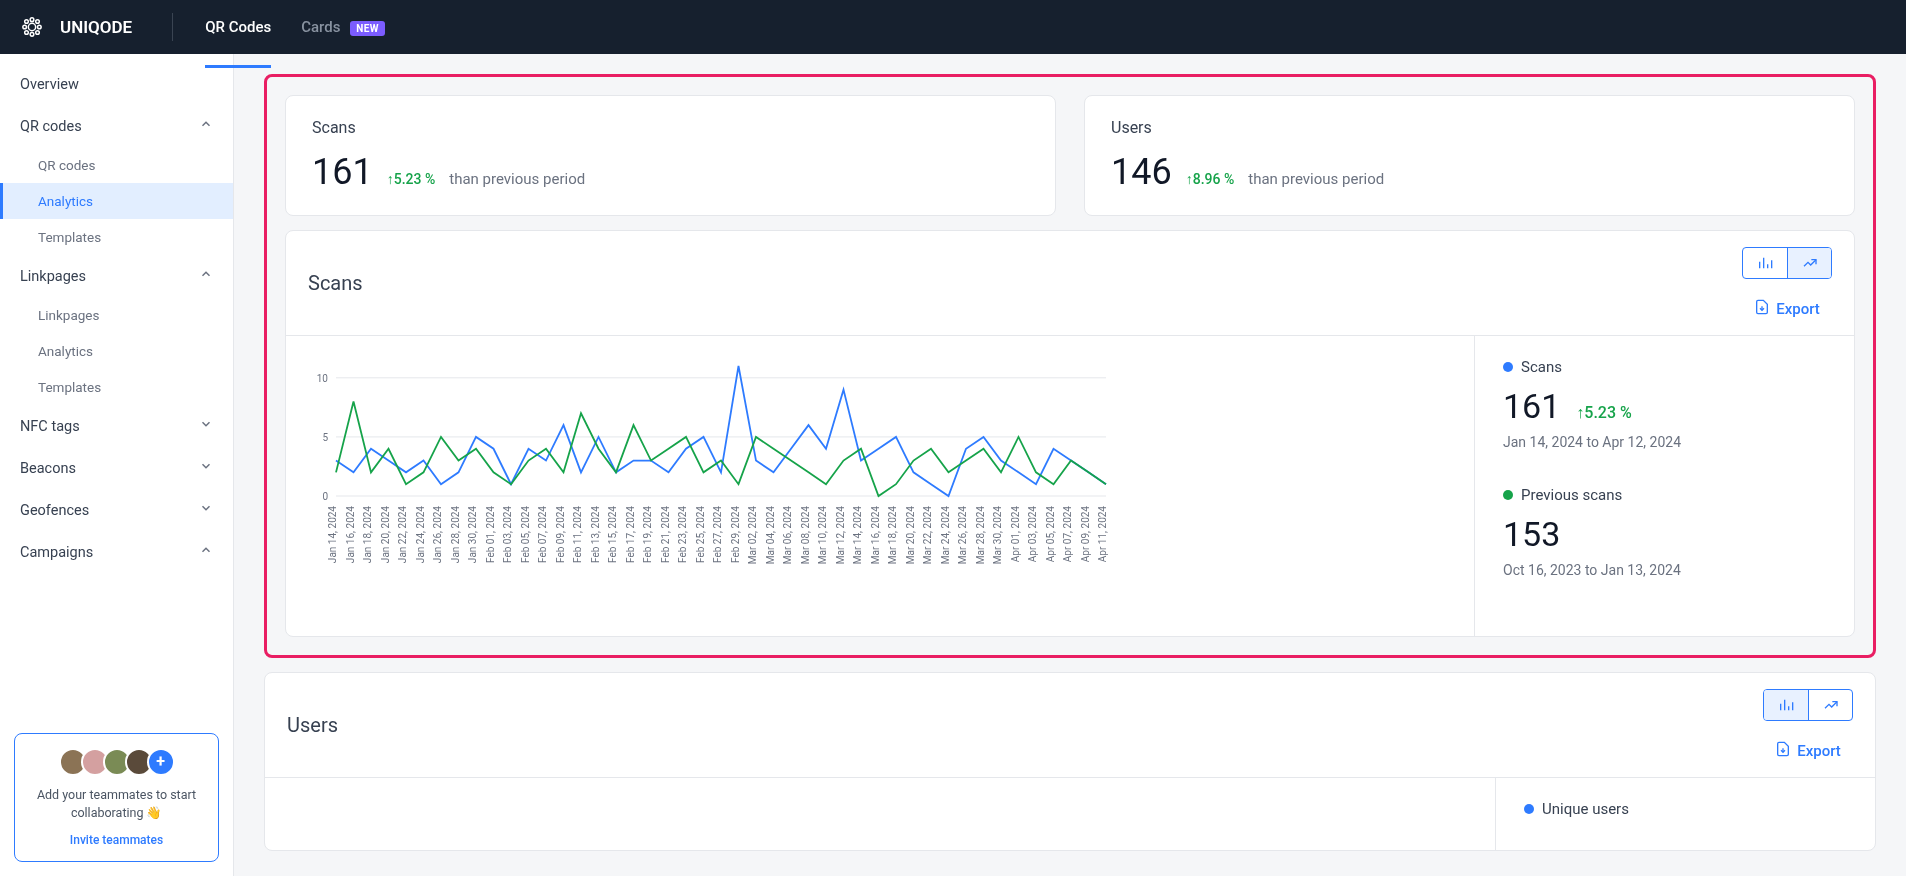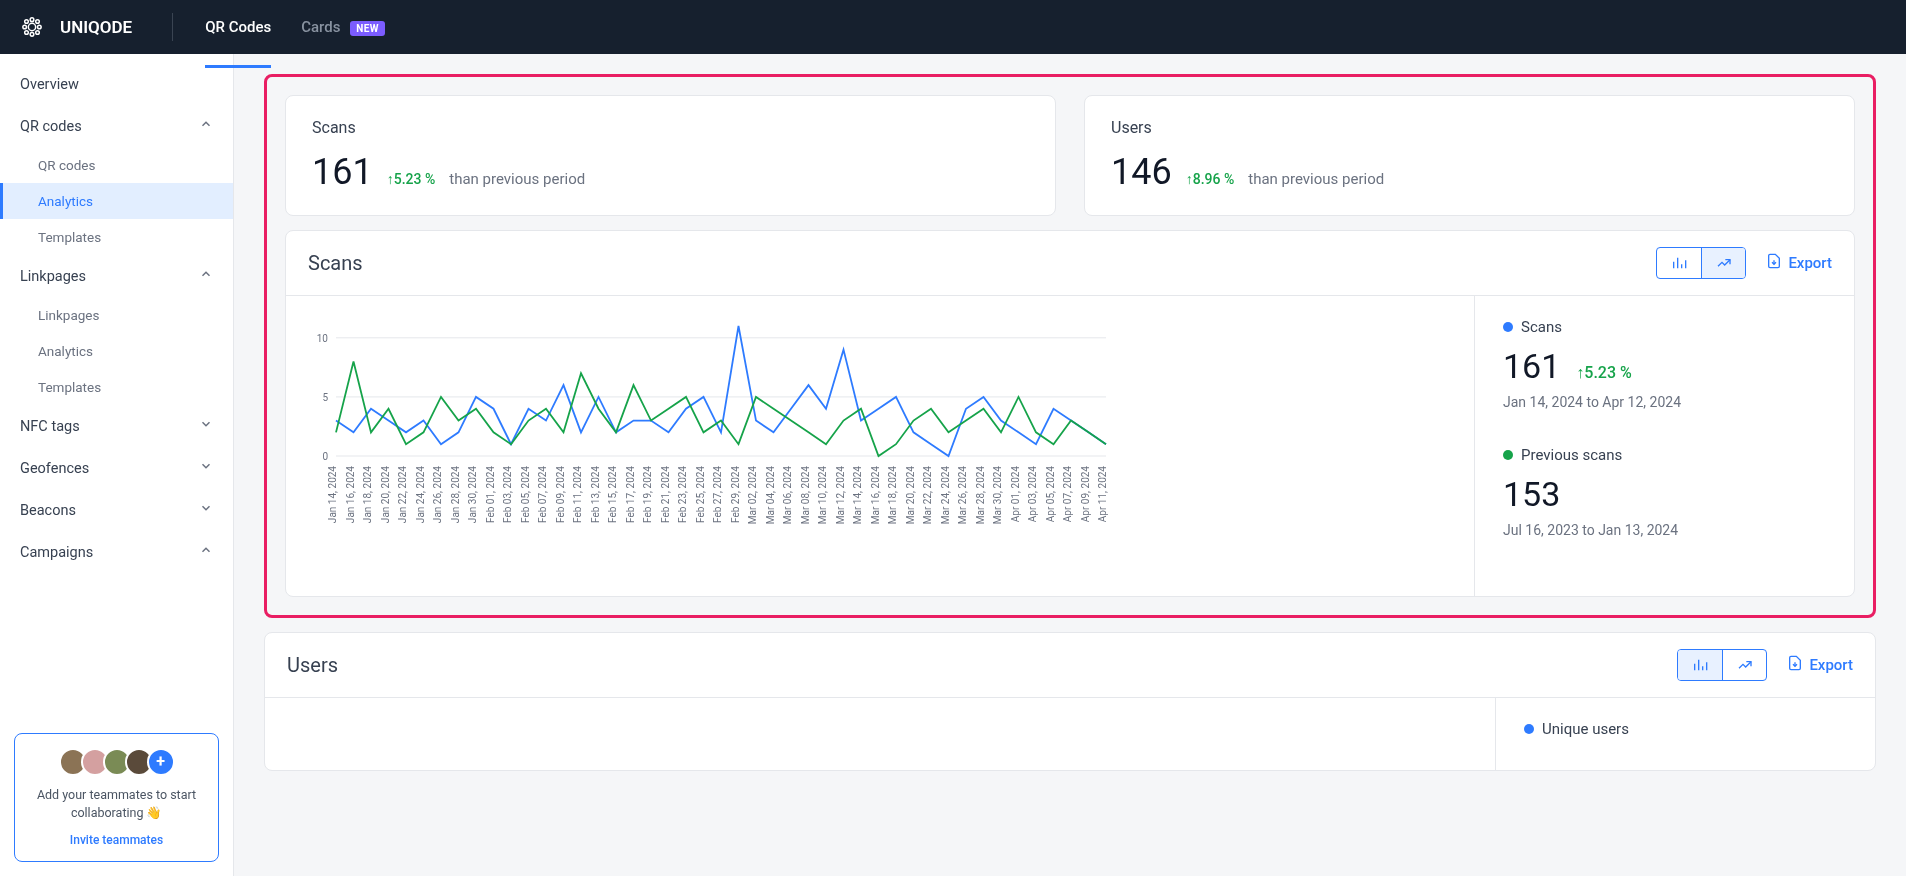--- a/index.html
+++ b/index.html
@@ -44,21 +44,21 @@
 .stat-title { font-size: 16px; color: #374151; margin-bottom: 14px; }
 .stat-body { display: flex; align-items: baseline; gap: 14px; }
 .stat-num { font-size: 36px; font-weight: 400; color: #111827; }
 .stat-chg { color: #16a34a; font-size: 14px; font-weight: 500; }
 .stat-ctx { color: #6b7280; font-size: 15px; }
 .arrow-up::before { content: "↑"; }
 
 .chart-card { background: #fff; border: 1px solid #e5e7eb; border-radius: 8px; }
 .chart-head { display: flex; align-items: center; justify-content: space-between; padding: 16px 22px; }
 .chart-title { font-size: 20px; color: #374151; }
-.chart-head-right { display: flex; align-items: center; gap: 20px; }
+.chart-head-right { display: flex; align-items: center; gap: 20px; flex-direction: column; }
 .view-toggle { display: flex; border: 1px solid #2e7bff; border-radius: 4px; overflow: hidden; }
 .view-btn { width: 44px; height: 30px; display: flex; align-items: center; justify-content: center; color: #2e7bff; cursor: pointer; }
 .view-btn.active { background: #e8f1ff; }
 .view-btn + .view-btn { border-left: 1px solid #2e7bff; }
 .export-btn { color: #2e7bff; font-weight: 500; font-size: 15px; display: flex; align-items: center; gap: 6px; cursor: pointer; }
 .chart-body { display: flex; border-top: 1px solid #e5e7eb; }
 .chart-plot { flex: 1; padding: 20px 10px 10px 20px; }
 .chart-legend-col { width: 380px; border-left: 1px solid #e5e7eb; padding: 22px 28px; }
 .legend-block { margin-bottom: 36px; }
 .legend-row { display: flex; align-items: center; gap: 8px; font-size: 15px; color: #374151; margin-bottom: 10px; }
@@ -134,27 +134,27 @@
       <div class="nav-sub">Analytics</div>
       <div class="nav-sub">Templates</div>
 
       <div class="nav-group-head">
           <span>NFC tags</span>
           <span class="chev"><svg width="14" height="14" viewBox="0 0 24 24" fill="none" stroke="currentColor" stroke-width="2.5">
               <polyline points="6 9 12 15 18 9"></polyline>
             </svg></span>
         </div>
       <div class="nav-group-head">
+          <span>Beacons</span>
+          <span class="chev"><svg width="14" height="14" viewBox="0 0 24 24" fill="none" stroke="currentColor" stroke-width="2.5">
+              <polyline points="6 9 12 15 18 9"></polyline>
+            </svg></span>
+        </div>
+      <div class="nav-group-head">
           <span>Geofences</span>
-          <span class="chev"><svg width="14" height="14" viewBox="0 0 24 24" fill="none" stroke="currentColor" stroke-width="2.5">
-              <polyline points="6 9 12 15 18 9"></polyline>
-            </svg></span>
-        </div>
-      <div class="nav-group-head">
-          <span>Beacons</span>
           <span class="chev"><svg width="14" height="14" viewBox="0 0 24 24" fill="none" stroke="currentColor" stroke-width="2.5">
               <polyline points="6 9 12 15 18 9"></polyline>
             </svg></span>
         </div>
       <div class="nav-group-head">
           <span>Campaigns</span>
           <span class="chev"><svg width="14" height="14" viewBox="0 0 24 24" fill="none" stroke="currentColor" stroke-width="2.5">
               <polyline points="6 15 12 9 18 15"></polyline>
             </svg></span>
         </div>
@@ -295,21 +295,21 @@
               <div class="legend-date">Jan 14, 2024 to Apr 12, 2024</div>
             </div>
             <div class="legend-block">
               <div class="legend-row">
                   <span class="dot green"></span>
                   <span>Previous scans</span>
                 </div>
               <div class="legend-val-row">
                 <span class="legend-num">153</span>
               </div>
-              <div class="legend-date">Jul 16, 2023 to Jan 13, 2024</div>
+              <div class="legend-date">Oct 16, 2023 to Jan 13, 2024</div>
             </div>
           </div>
         </div>
       </div>
     </div>
 
     <div class="chart-card">
       <div class="chart-head">
         <div class="chart-title">Users</div>
         <div class="chart-head-right">

